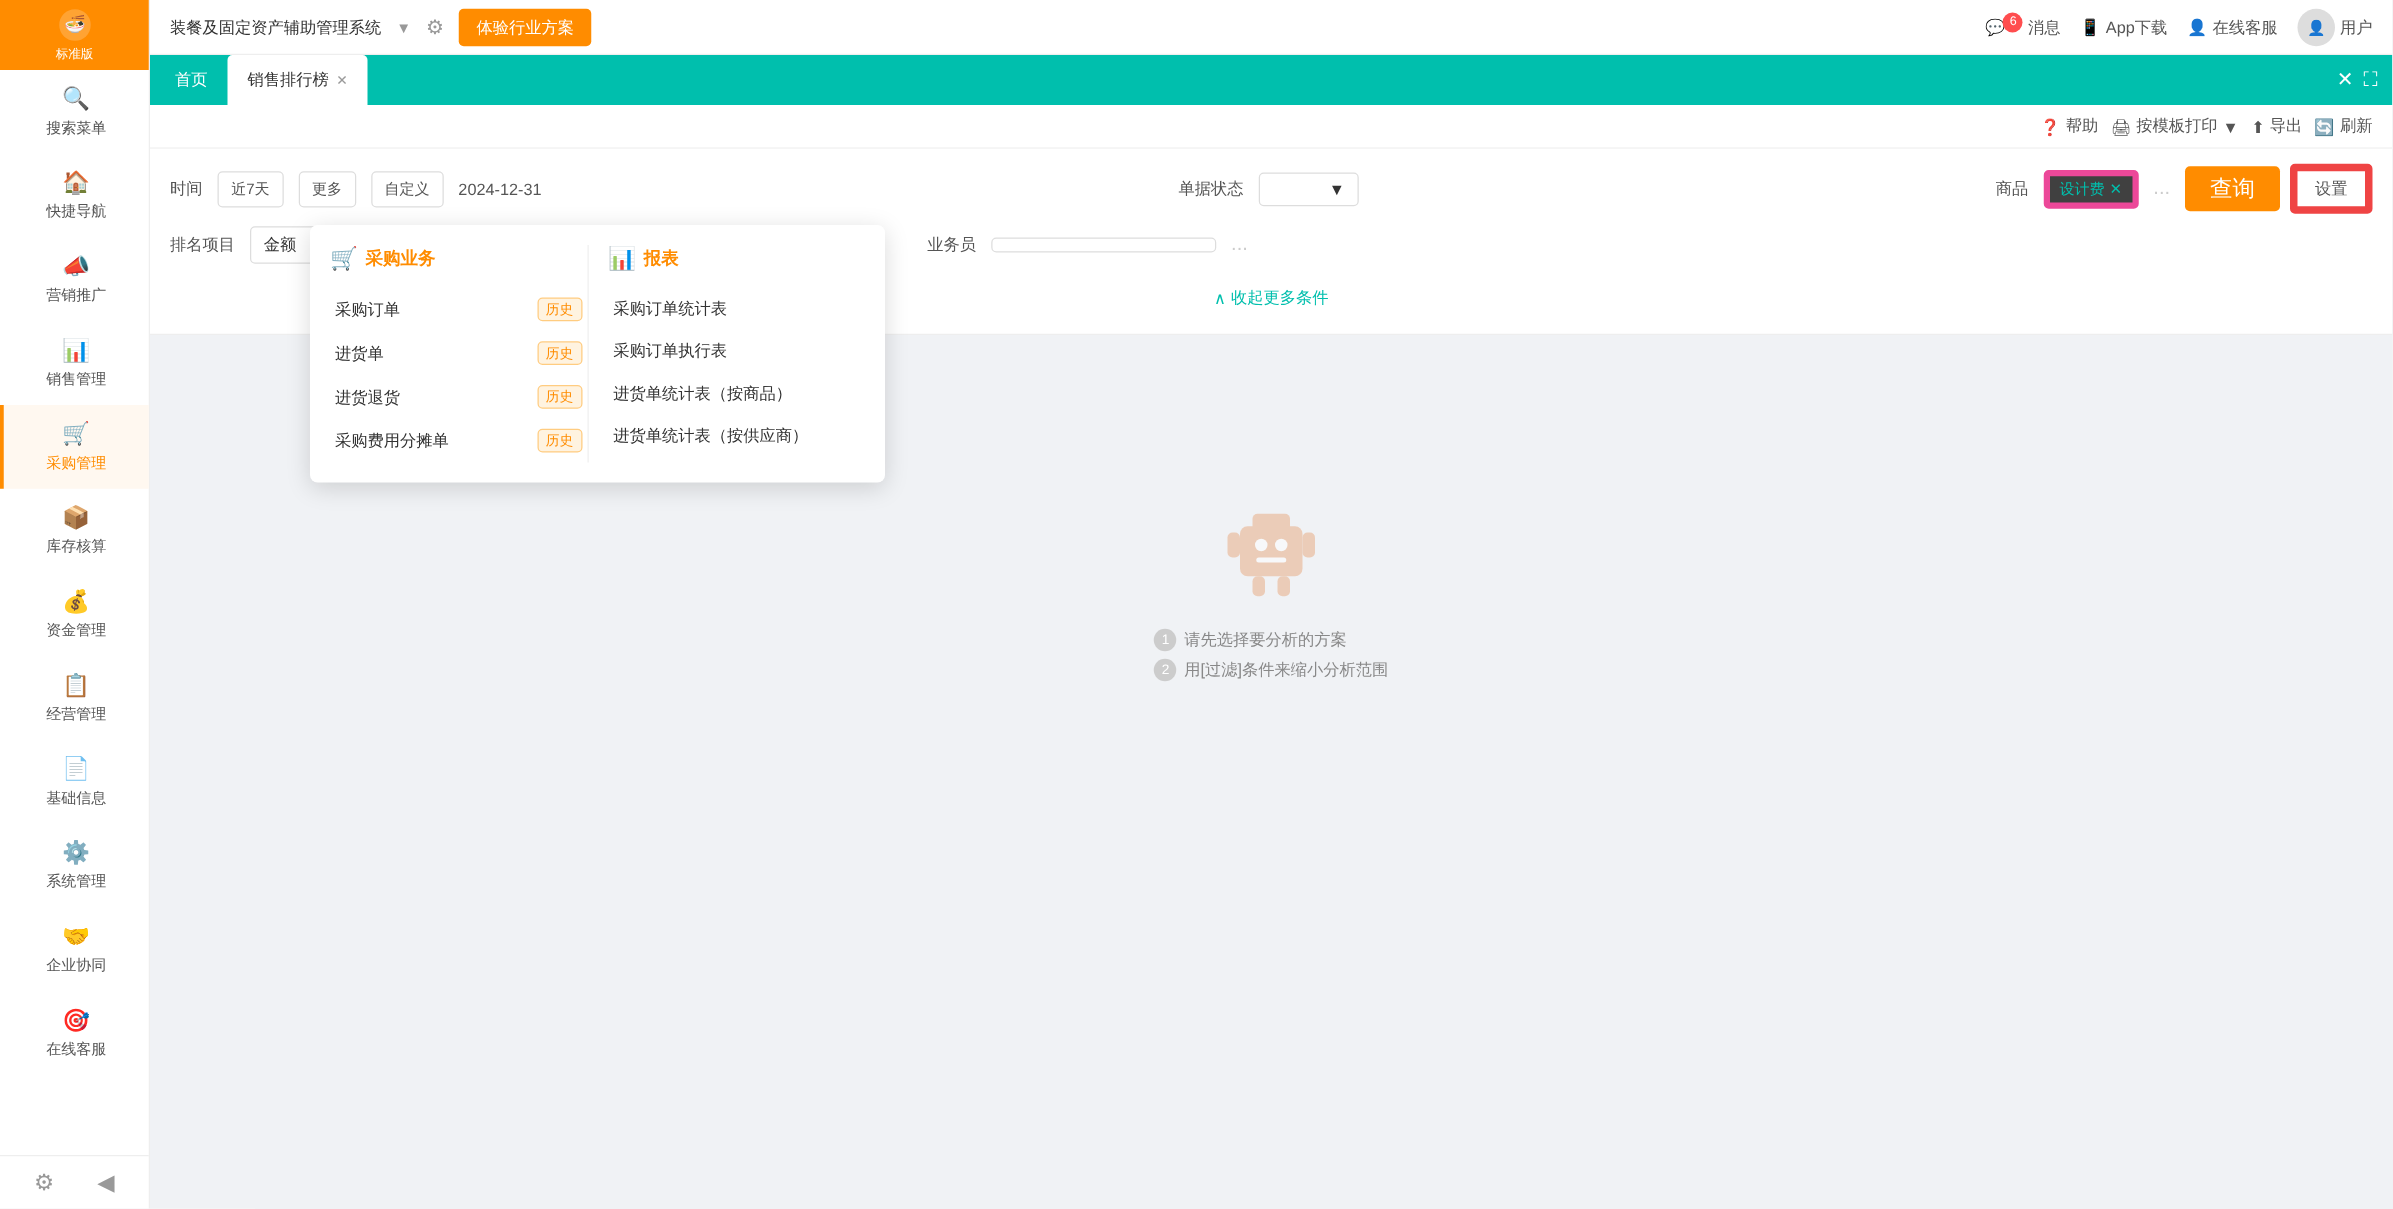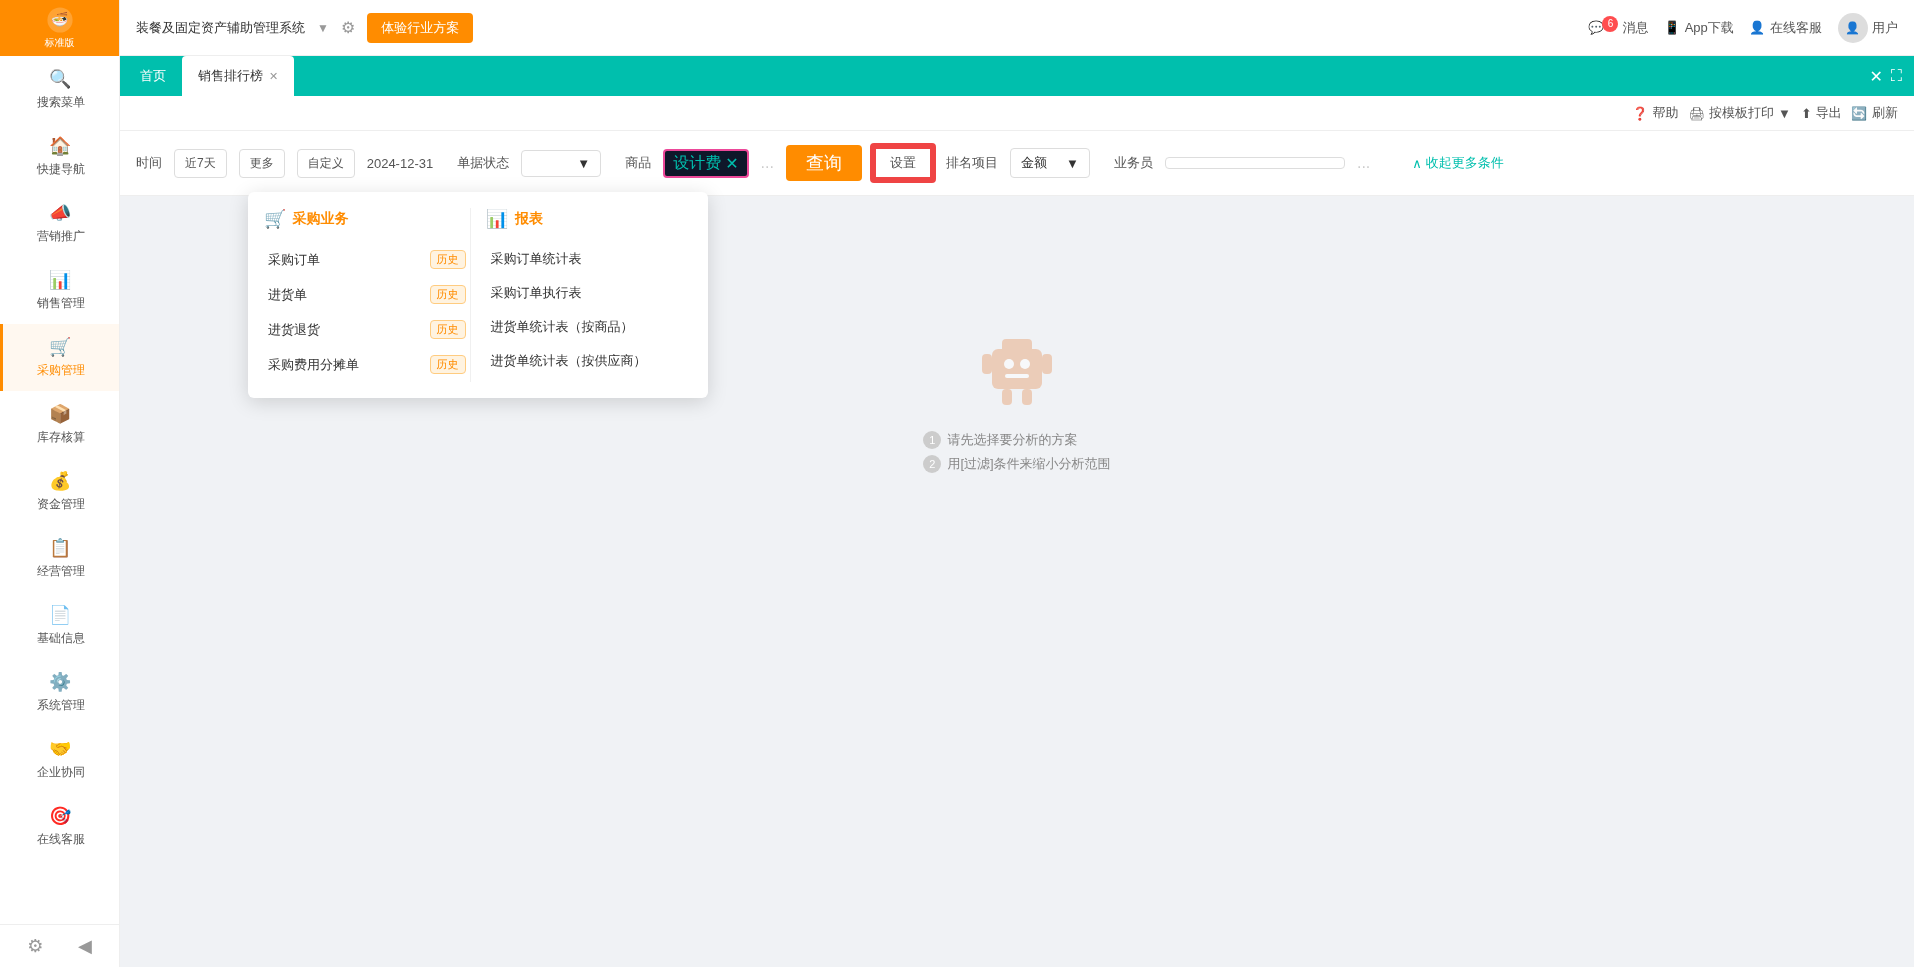--- a/index.html
+++ b/index.html
@@ -13,21 +13,21 @@
     .sidebar-item { display: flex; flex-direction: column; align-items: center; padding: 12px 8px; cursor: pointer; color: #555; font-size: 12px; border-left: 3px solid transparent; }
     .sidebar-item.active { color: #ff8c00; background: #fff8f0; border-left: 3px solid #ff8c00; }
     .sidebar-item-icon { font-size: 18px; margin-bottom: 4px; }
     .sidebar-bottom { margin-top: auto; display: flex; align-items: center; justify-content: space-around; padding: 10px; border-top: 1px solid #eee; }
     .sidebar-bottom-icon { font-size: 18px; color: #999; cursor: pointer; }
 
     
     .main { flex: 1; display: flex; flex-direction: column; height: 100vh; overflow: hidden; }
 
     
-    .topbar { height: 56px; background: #fff; display: flex; align-items: center; padding: 0 16px; border-bottom: 1px solid #eee; gap: 12px; flex-shrink: 0; }
+    .topbar { height: 44px; background: #fff; display: flex; align-items: center; padding: 0 16px; border-bottom: 1px solid #eee; gap: 12px; flex-shrink: 0; }
     .topbar-title { font-size: 13px; color: #333; }
     .topbar-arrow { color: #999; font-size: 12px; cursor: pointer; }
     .topbar-gear { color: #999; font-size: 16px; cursor: pointer; }
     .topbar-industry-btn { background: #ff8c00; color: #fff; border: none; padding: 6px 14px; border-radius: 4px; cursor: pointer; font-size: 13px; }
     .topbar-right { margin-left: auto; display: flex; align-items: center; gap: 16px; color: #555; font-size: 13px; }
     .topbar-right-item { display: flex; align-items: center; gap: 4px; cursor: pointer; }
     .badge { background: #ff4d4f; color: #fff; border-radius: 50%; width: 16px; height: 16px; font-size: 10px; display: flex; align-items: center; justify-content: center; margin-top: -8px; margin-left: -6px; }
     .avatar { width: 30px; height: 30px; border-radius: 50%; background: #ddd; display: flex; align-items: center; justify-content: center; font-size: 12px; color: #666; }
 
     
@@ -35,28 +35,28 @@
     .tab { padding: 0 16px; height: 40px; display: flex; align-items: center; gap: 6px; color: #fff; cursor: pointer; font-size: 13px; }
     .tab.home { background: transparent; }
     .tab.active { background: #fff; color: #333; border-radius: 4px 4px 0 0; }
     .tab-close { color: #999; font-size: 11px; cursor: pointer; }
     .tabbar-right { margin-left: auto; display: flex; align-items: center; gap: 8px; color: #fff; padding-right: 8px; font-size: 16px; cursor: pointer; }
 
     
     .content { flex: 1; overflow: hidden; position: relative; background: #f0f2f5; }
 
     
-    .filter-area { background: #fff; padding: 12px 16px; display: flex; flex-direction: row; gap: 10px; border-bottom: 1px solid #eee; }
+    .filter-area { background: #fff; padding: 12px 16px; display: flex; flex-direction: column; gap: 10px; border-bottom: 1px solid #eee; }
     .filter-row { display: flex; align-items: center; gap: 12px; }
     .filter-label { color: #555; font-size: 13px; white-space: nowrap; }
     .filter-actions-right { margin-left: auto; display: flex; align-items: center; gap: 8px; }
     .filter-btn { background: #ff8c00; color: #fff; border: none; padding: 6px 20px; border-radius: 4px; cursor: pointer; font-size: 18px; }
     .filter-set-btn { background: #fff; color: #555; border: 6px solid #ef4444; padding: 5px 14px; border-radius: 4px; cursor: pointer; font-size: 13px; }
     .time-btn { background: #fff; border: 1px solid #ddd; border-radius: 4px; padding: 5px 10px; cursor: pointer; font-size: 12px; color: #555; }
-    .tag { background: #0f172a; color: #00bfad; border: 2px solid #ec4899; border-radius: 4px; padding: 2px 8px; font-size: 16px; display: flex; align-items: center; gap: 4px; }
+    .tag { background: #404040; color: #00bfad; border: 5px solid #ec4899; border-radius: 4px; padding: 2px 8px; font-size: 12px; display: flex; align-items: center; gap: 4px; }
     .tag-close { cursor: pointer; color: #00bfad; }
     .select-box { border: 1px solid #ddd; border-radius: 4px; padding: 5px 10px; font-size: 13px; color: #333; background: #fff; min-width: 80px; display: flex; align-items: center; justify-content: space-between; cursor: pointer; }
     .collapse-btn { color: #00bfad; cursor: pointer; font-size: 13px; display: flex; align-items: center; gap: 4px; justify-content: center; padding: 8px; }
     .toolbar-right { display: flex; align-items: center; gap: 10px; color: #555; font-size: 13px; margin-left: auto; }
     .toolbar-right-item { display: flex; align-items: center; gap: 4px; cursor: pointer; }
 
     
     .empty-state { display: flex; flex-direction: column; align-items: center; justify-content: center; height: 400px; gap: 12px; }
     .empty-tips { display: flex; flex-direction: column; gap: 6px; }
     .empty-tip { color: #888; font-size: 13px; display: flex; align-items: center; gap: 6px; }

